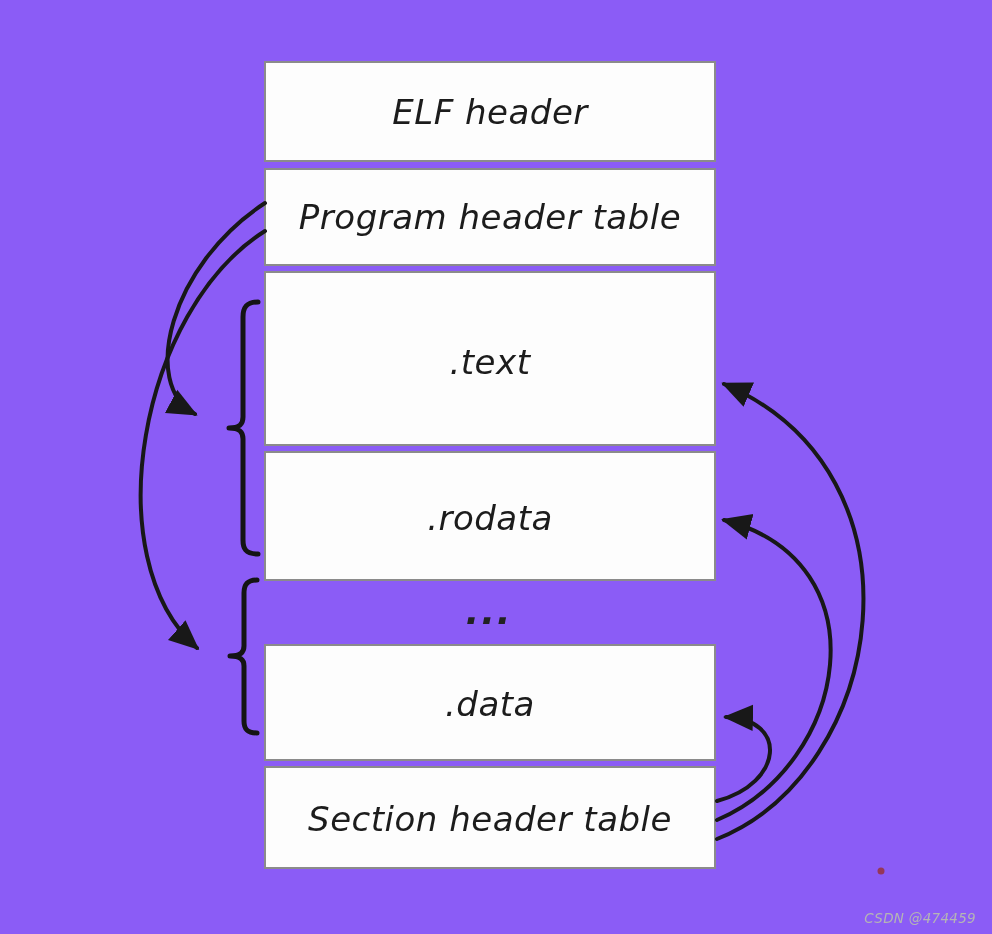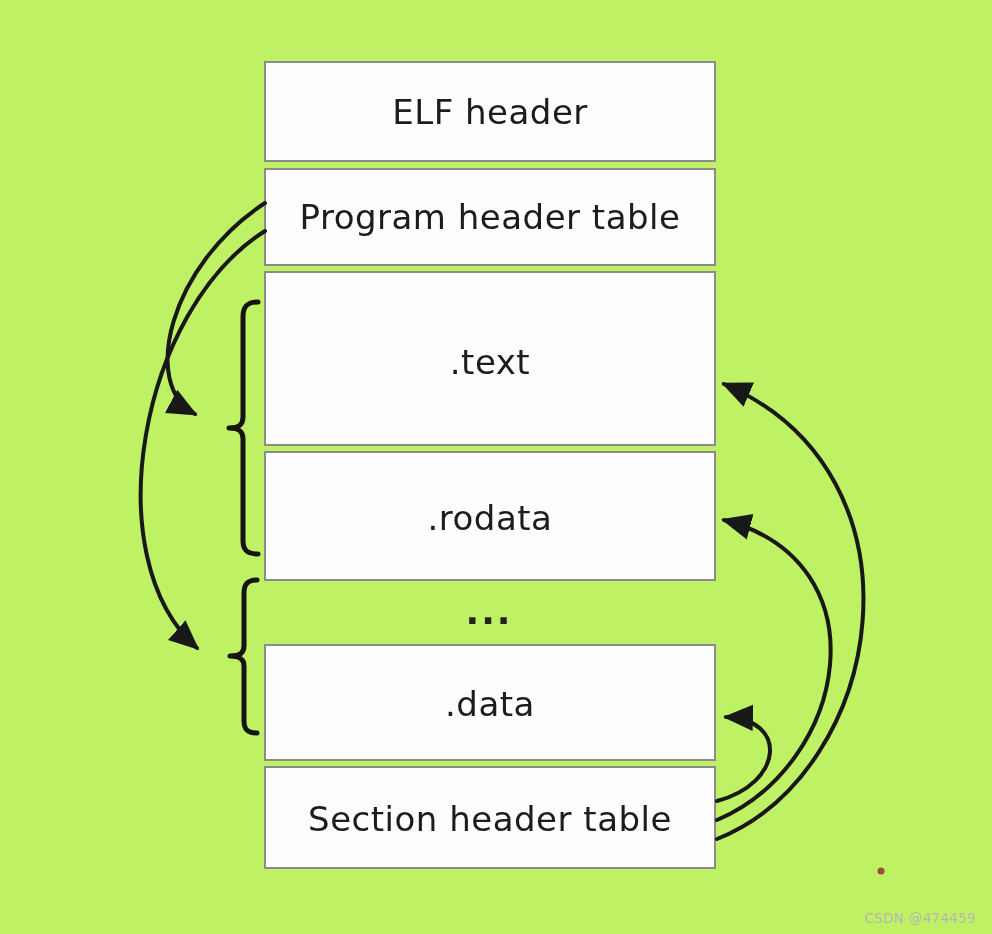--- a/index.html
+++ b/index.html
@@ -4,23 +4,24 @@
 <style>
   html, body {
     margin: 0;
     padding: 0;
     background: #f8f7f5;
   }
   .stage {
     position: relative;
     width: 992px;
     height: 934px;
-    background: #bef264;
+    background: #8b5cf6;
     overflow: hidden;
     font-family: "DejaVu Sans", "Liberation Sans", sans-serif;
+    font-style: italic;
   }
   svg { display: block; }
   .box-rect {
     fill: #fdfdfd;
     stroke: #8b8b8b;
     stroke-width: 2;
   }
   .box-label {
     fill: #1c1c1c;
     font-size: 34px;

